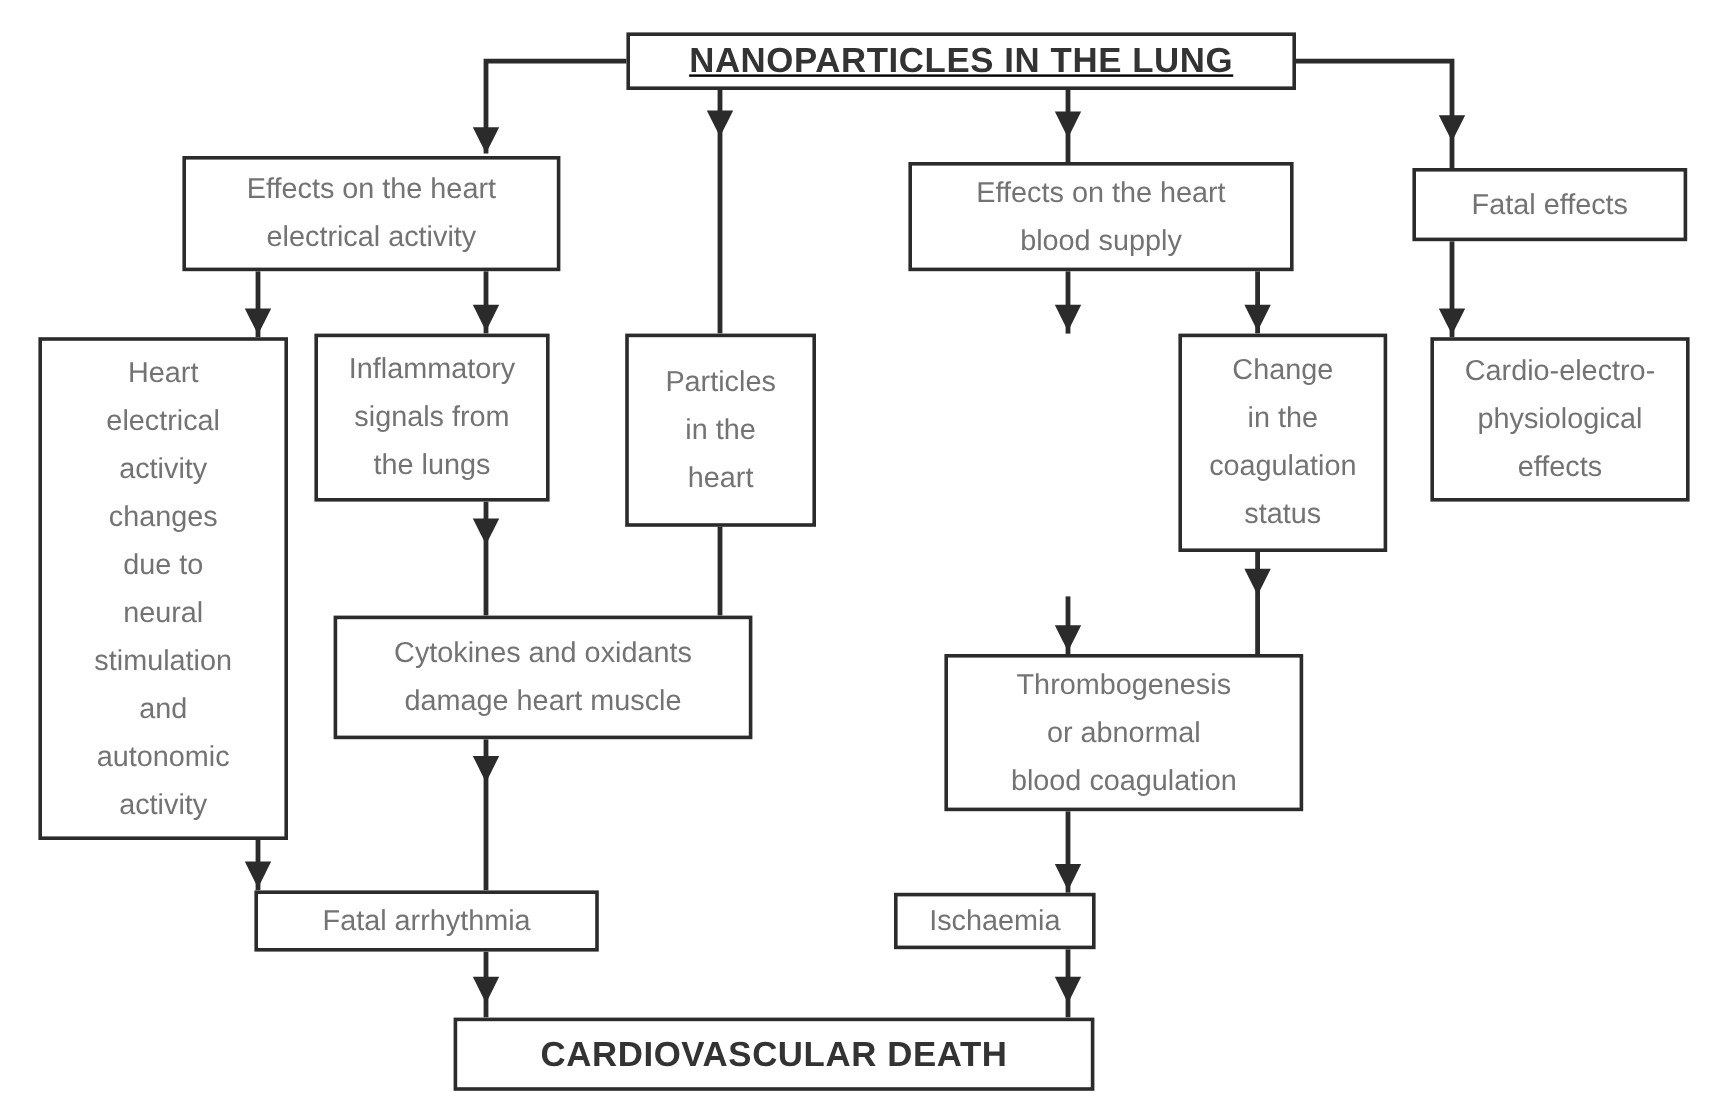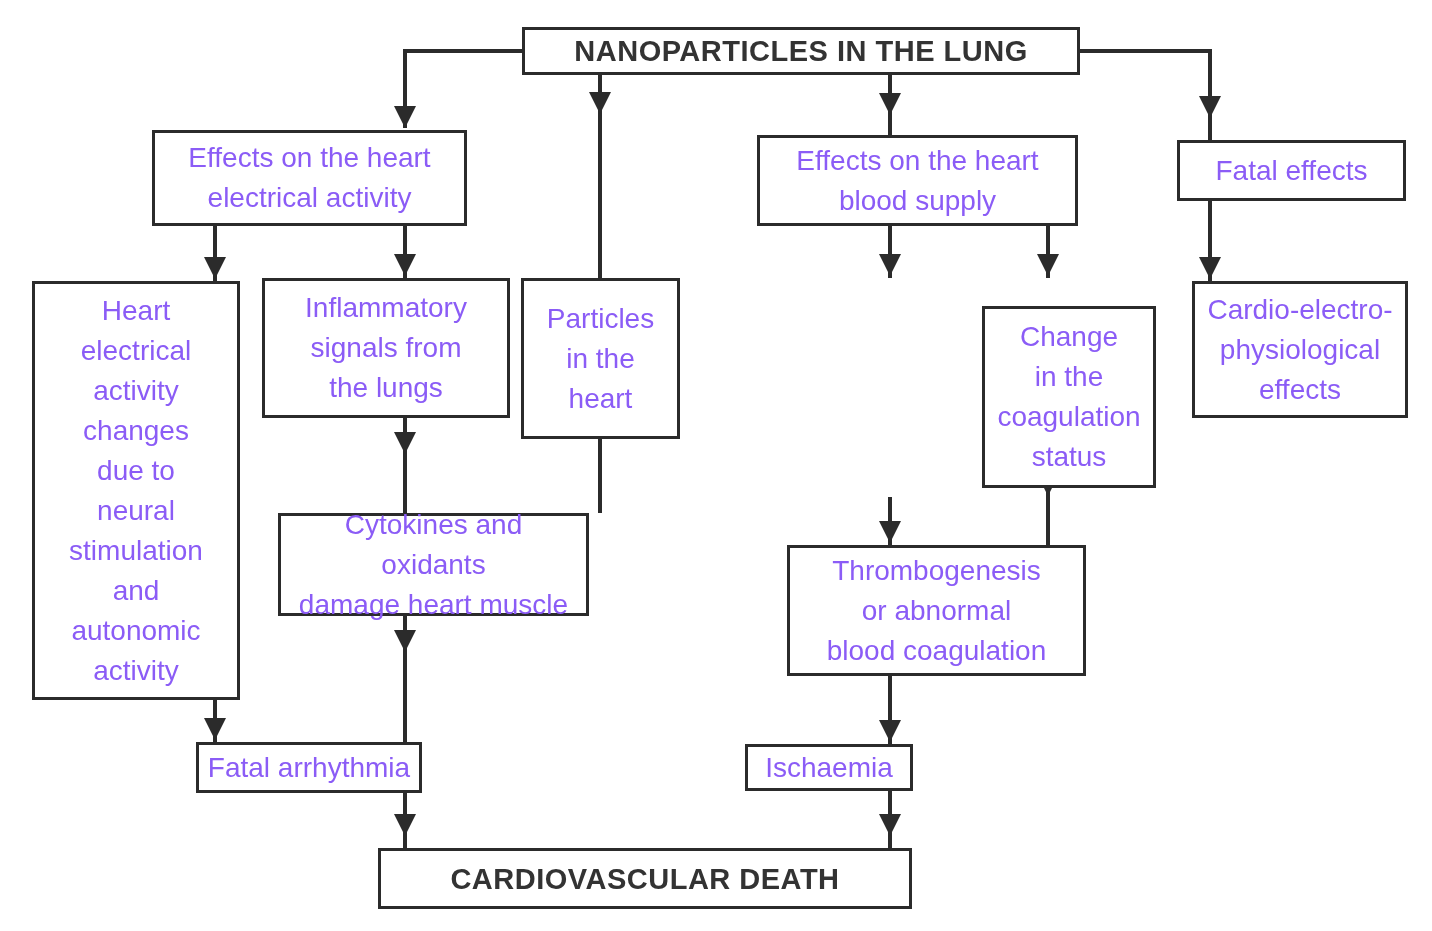--- a/index.html
+++ b/index.html
@@ -22,23 +22,23 @@
     background: #ffffff;
     border: 3px solid #2b2b2b;
     display: flex;
     align-items: center;
     justify-content: center;
     text-align: center;
     padding: 4px 8px;
   }
   .node-label {
     white-space: pre-line;
-    font-size: 28px;
+    font-size: 24px;
     line-height: 40px;
-    color: #8b5cf6;
+    color: #737373;
   }
   .node--bold .node-label {
     font-weight: bold;
     font-size: 29px;
     letter-spacing: 0.5px;
     color: #333333;
   }
   .edges path {
     stroke: #2b2b2b;
     stroke-width: 4;
@@ -121,21 +121,21 @@
     <g>
       <path d="M405 793 V848"></path>
       <polygon points="394,814 416,814 405,836"></polygon>
     </g>
     <g>
       <path d="M890 791 V848"></path>
       <polygon points="879,814 901,814 890,836"></polygon>
     </g>
   </svg>
 
-  <div class="node node--bold" style="left:522px; top:27px; width:558px; height:48px;">
+  <div class="node node--bold" style="left:522px; top:27px; width:558px; height:48px;text-decoration:underline;">
     <span class="node-label">NANOPARTICLES IN THE LUNG</span>
   </div>
 
   <div class="node" style="left:152px; top:130px; width:315px; height:96px;">
     <span class="node-label">Effects on the heart
 electrical activity</span>
   </div>
 
   <div class="node" style="left:757px; top:135px; width:321px; height:91px;">
     <span class="node-label">Effects on the heart
@@ -152,58 +152,58 @@
 activity
 changes
 due to
 neural
 stimulation
 and
 autonomic
 activity</span>
   </div>
 
-  <div class="node" style="left:262px; top:278px; width:248px; height:140px;">
+  <div class="node" style="left:262px; top:278px; width:196px; height:140px;">
     <span class="node-label">Inflammatory
 signals from
 the lungs</span>
   </div>
 
   <div class="node" style="left:521px; top:278px; width:159px; height:161px;">
     <span class="node-label">Particles
 in the
 heart</span>
   </div>
 
 
-  <div class="node" style="left:982px; top:278px; width:174px; height:182px;margin-top:28px;">
+  <div class="node" style="left:982px; top:278px; width:174px; height:182px;">
     <span class="node-label">Change
 in the
 coagulation
 status</span>
   </div>
 
   <div class="node" style="left:1192px; top:281px; width:216px; height:137px;">
     <span class="node-label">Cardio-electro-
 physiological
 effects</span>
   </div>
 
-  <div class="node" style="left:278px; top:513px; width:311px; height:103px;">
+  <div class="node" style="left:278px; top:513px; width:349px; height:103px;">
     <span class="node-label">Cytokines and oxidants
 damage heart muscle</span>
   </div>
 
   <div class="node" style="left:777px; top:545px; width:299px; height:131px;margin-left:10px;">
     <span class="node-label">Thrombogenesis
 or abnormal
 blood coagulation</span>
   </div>
 
-  <div class="node" style="left:196px; top:742px; width:226px; height:51px;">
+  <div class="node" style="left:212px; top:742px; width:287px; height:51px;">
     <span class="node-label">Fatal arrhythmia</span>
   </div>
 
   <div class="node" style="left:745px; top:744px; width:168px; height:47px;">
     <span class="node-label">Ischaemia</span>
   </div>
 
   <div class="node node--bold" style="left:378px; top:848px; width:534px; height:61px;">
     <span class="node-label">CARDIOVASCULAR DEATH</span>
   </div>

